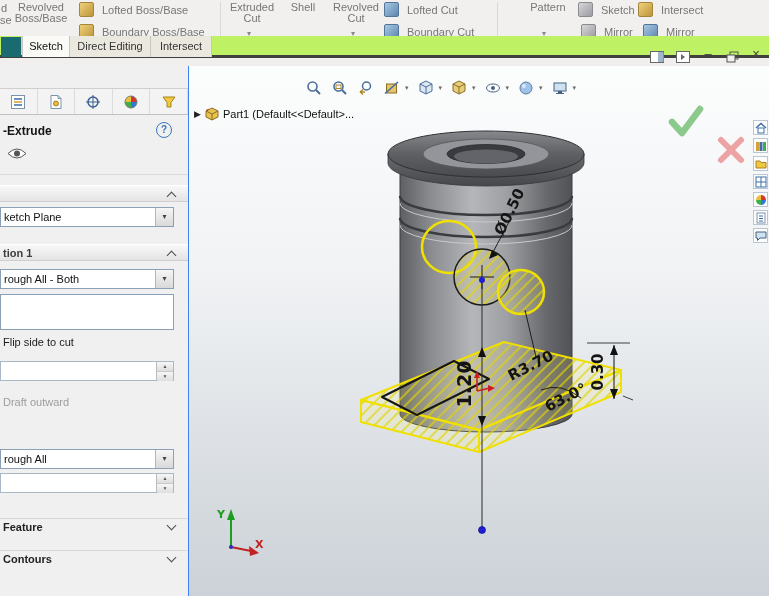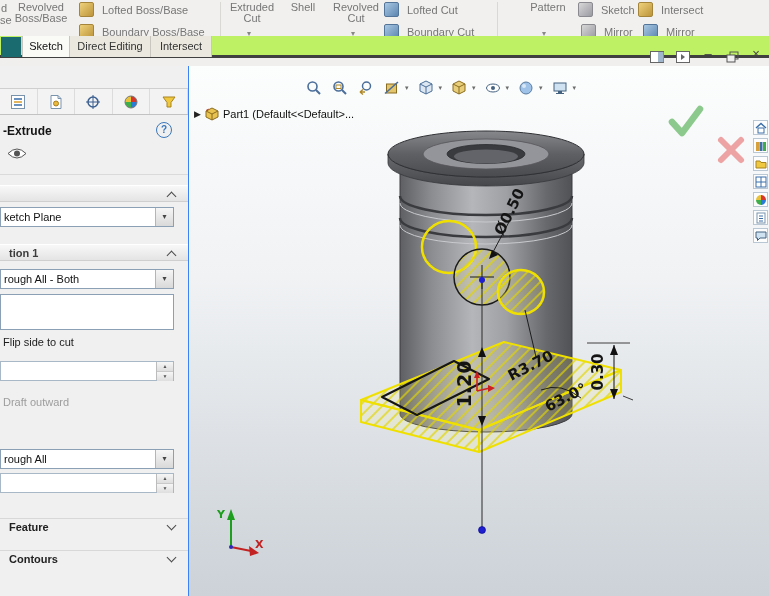--- a/index.html
+++ b/index.html
@@ -31,21 +31,21 @@
   .panel{position:absolute;left:0;top:66px;width:188px;height:530px;background:#f0f0f0;border-right:5px solid #3b82f6;box-sizing:content-box;}
   .pm-tabs{position:absolute;left:0;top:22px;width:188px;height:25px;border-top:1px solid #cfcfcf;border-bottom:1px solid #c2c2c2;display:flex;background:#f3f3f3;}
   .pmtab{flex:1;display:flex;align-items:center;justify-content:center;border-right:1px solid #dcdcdc;}
   .pm-title{position:absolute;left:3px;top:58px;font-size:12px;font-weight:bold;color:#141414;}
   .pm-help{position:absolute;left:156px;top:56px;width:14px;height:14px;border:1px solid #3a77bc;border-radius:50%;
            color:#3a77bc;font-size:10px;font-weight:bold;text-align:center;line-height:14px;}
   .eye{position:absolute;left:7px;top:81px;}
   .hr{position:absolute;left:0;width:188px;height:1px;background:#dadada;}
   .ghead{position:absolute;left:0;width:188px;height:17px;background:linear-gradient(#f8f8f8,#e4e4e4);
          border-top:1px solid #ffffff;border-bottom:1px solid #cfcfcf;box-sizing:border-box;
-         font-size:11px;font-weight:bold;color:#3c3c3c;line-height:16px;padding-left:9px;}
+         font-size:11px;font-weight:bold;color:#3c3c3c;line-height:16px;padding-left:3px;}
   .ghead.plain{background:#f0f0f0;border-top:1px solid #d8d8d8;border-bottom:none;color:#222;}
   .chev{position:absolute;right:13px;top:6px;width:6px;height:6px;border-left:1.6px solid #4a4a4a;border-top:1.6px solid #4a4a4a;}
   .chev.up{transform:rotate(45deg);top:7px;}
   .chev.down{transform:rotate(225deg);top:3px;}
   .combo{position:absolute;left:0;width:174px;height:20px;background:#fff;border:1px solid #8ba0b5;box-sizing:border-box;
          font-size:11px;color:#111;line-height:18px;padding-left:3px;}
   .cbtn{position:absolute;right:0;top:0;width:17px;height:18px;background:linear-gradient(#f6f6f6,#d9d9d9);
         border-left:1px solid #b5b5b5;text-align:center;font-size:8px;color:#444;line-height:18px;}
   .listbox{position:absolute;left:0;width:174px;height:36px;background:#fff;border:1px solid #8ba0b5;box-sizing:border-box;}
   .plabel{position:absolute;left:3px;font-size:11px;color:#1c1c1c;}

